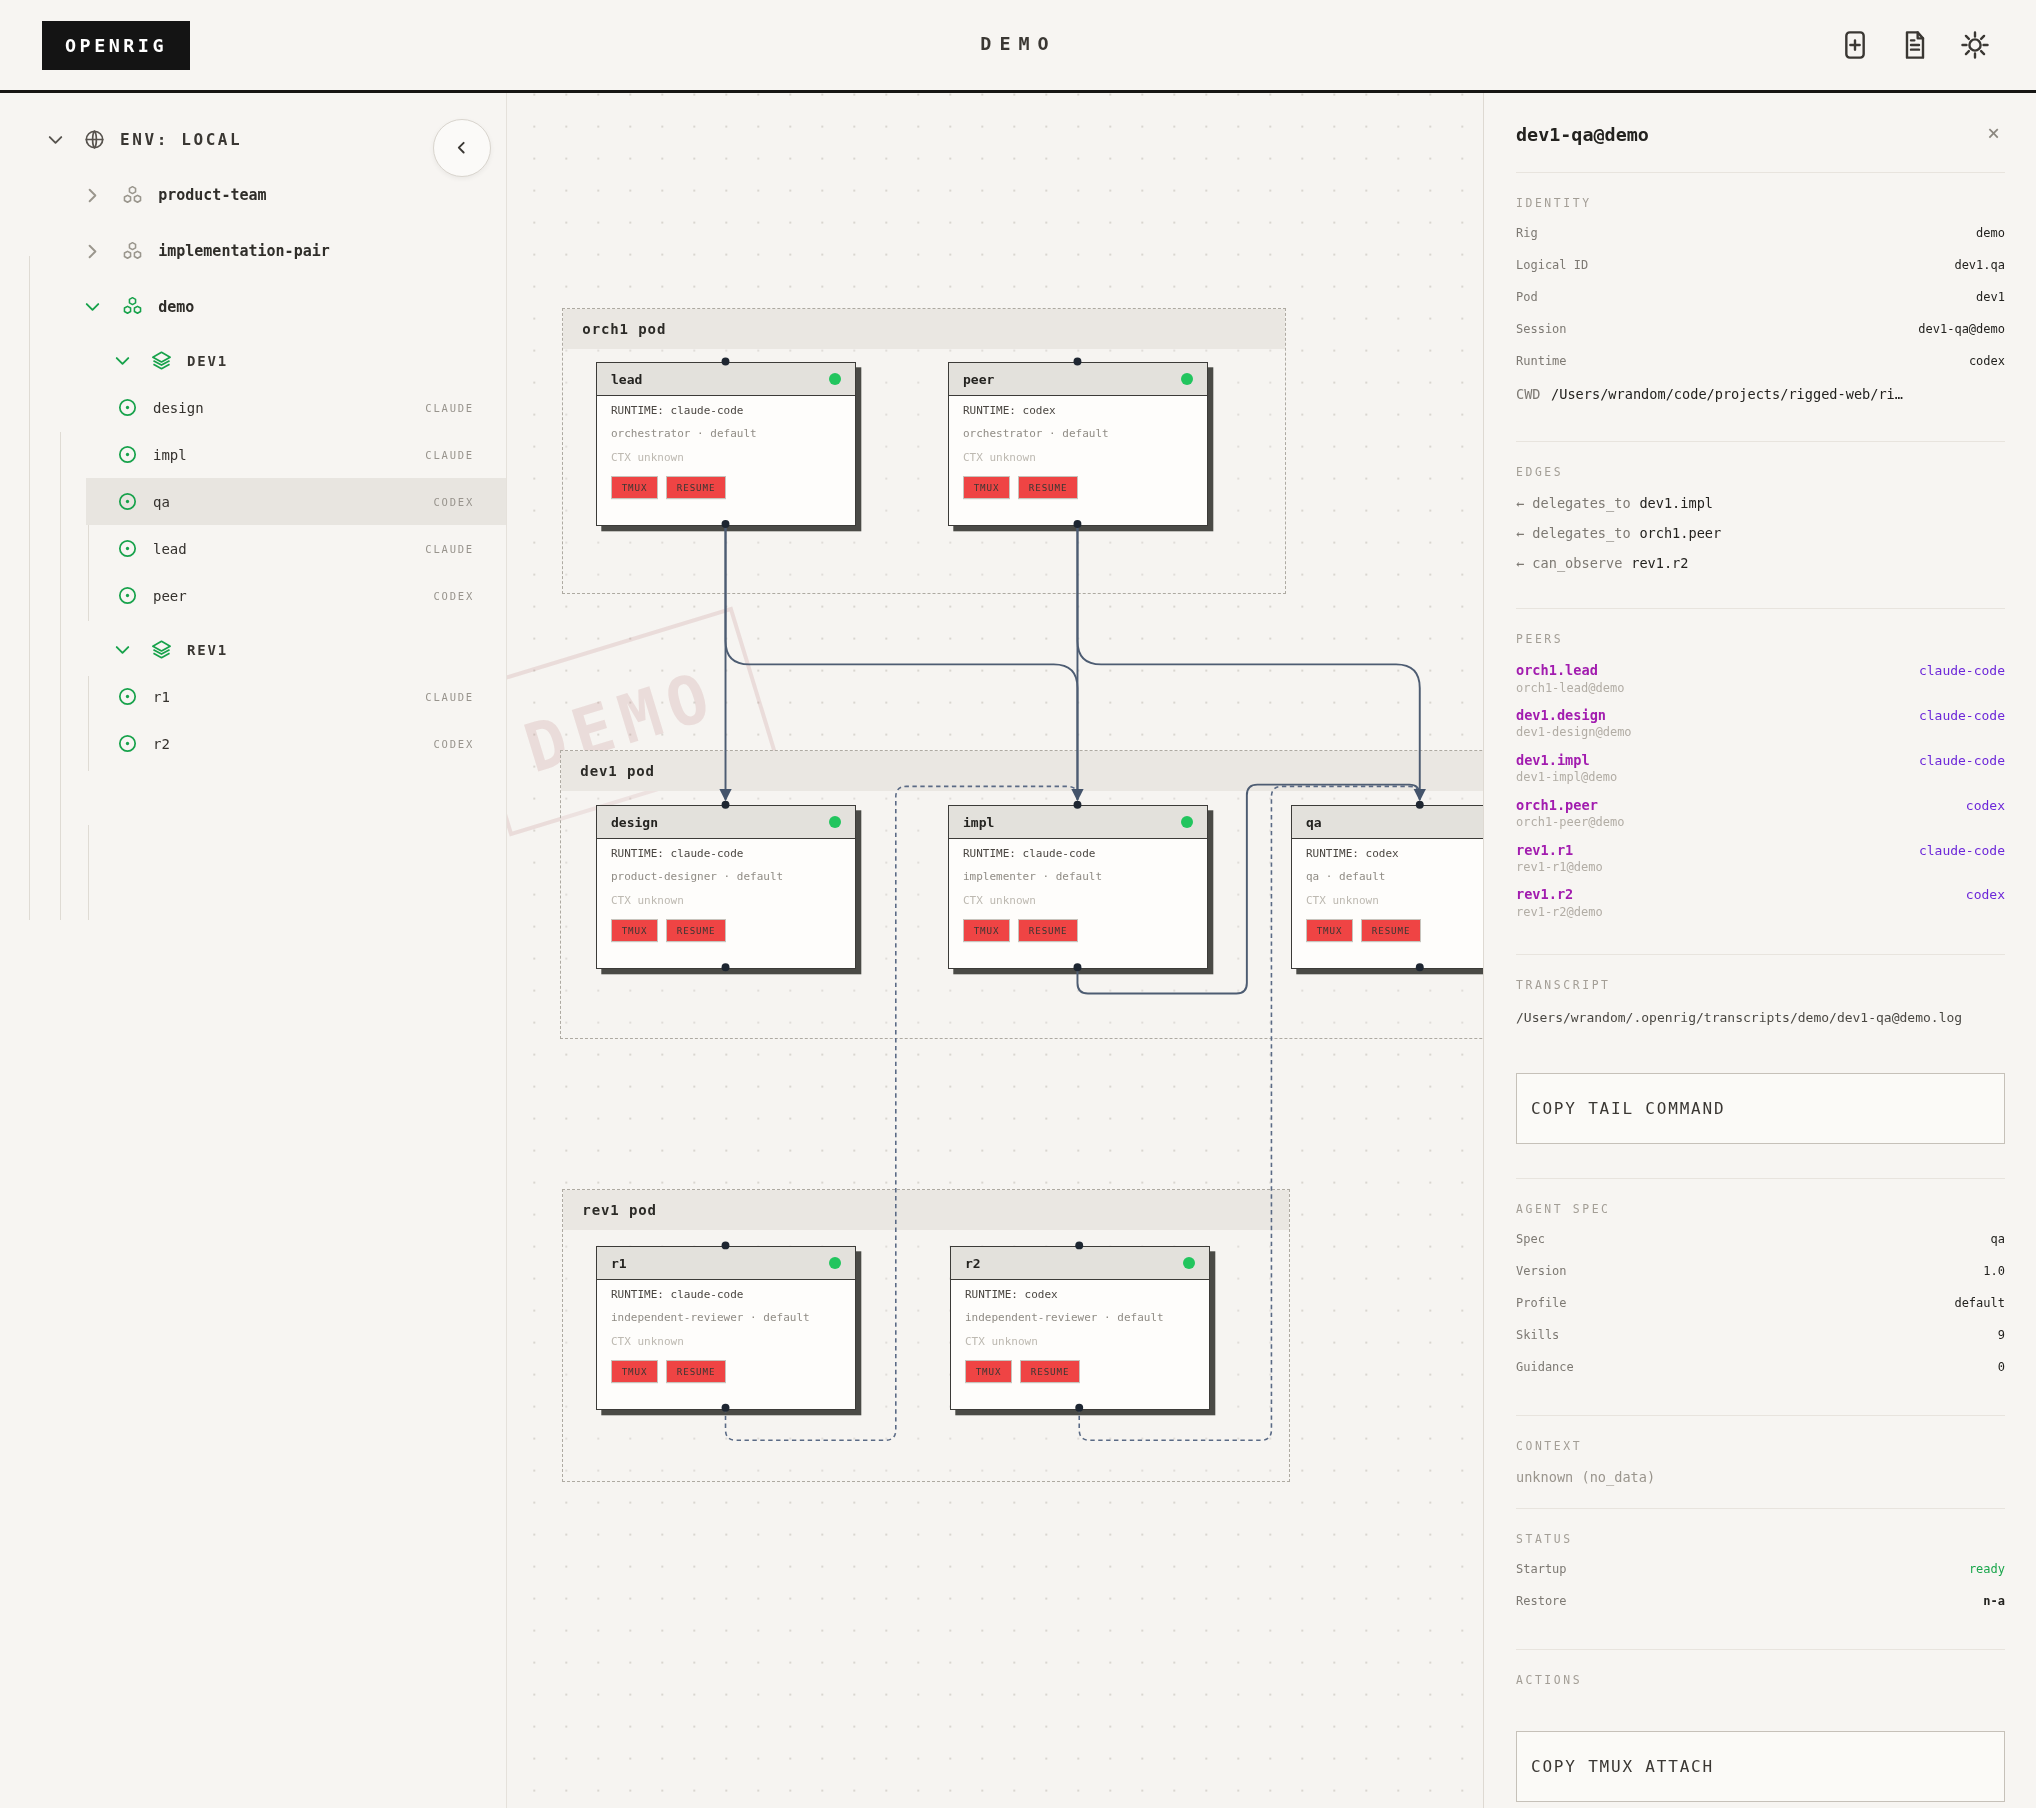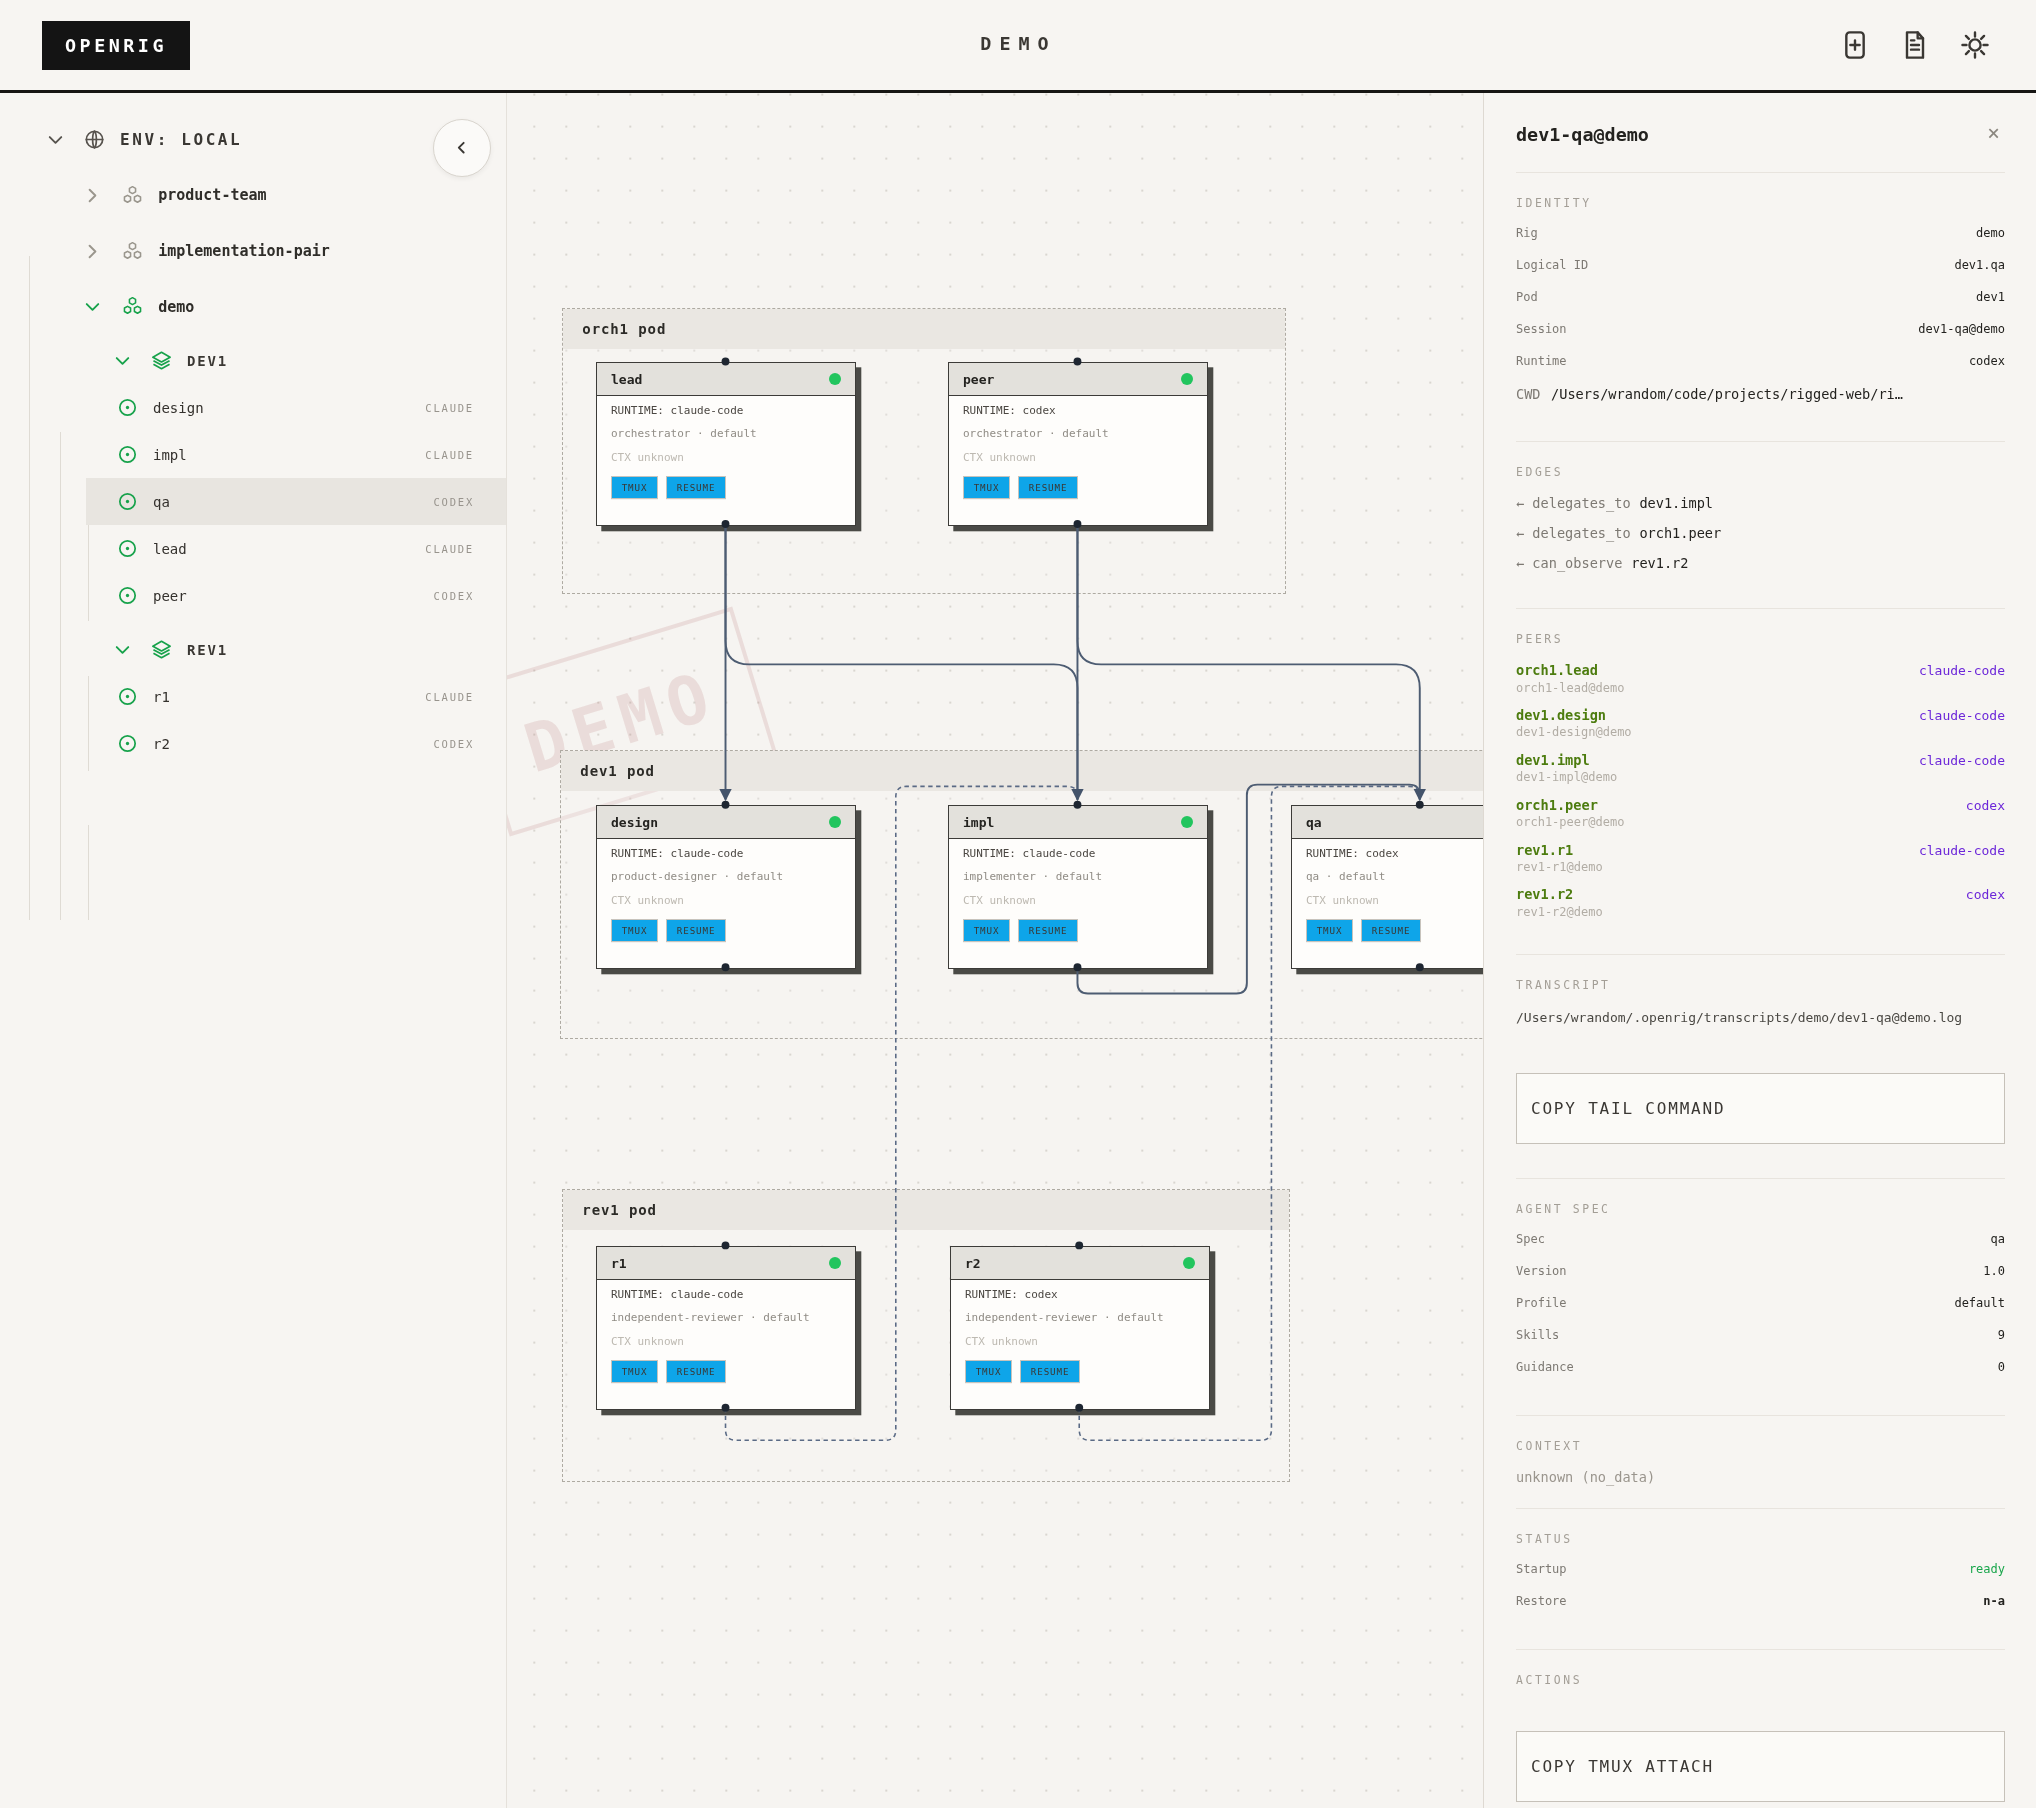--- a/index.html
+++ b/index.html
@@ -49,21 +49,21 @@
   .pod-title{font-size:14px;font-weight:bold;color:#2c2b27;padding-left:19.3px;letter-spacing:0.9px;}
   .node{position:absolute;width:258px;height:162px;background:#fefdfb;border:1.8px solid #3c3b38;box-shadow:5.3px 5.3px 0 rgba(44,43,40,.85);}
   .node-bar{height:32px;background:#e3e1dc;border-bottom:1.8px solid #3c3b38;display:flex;align-items:center;}
   .node-title{font-size:13px;font-weight:bold;color:#242320;padding-left:14px;}
   .statusdot{margin-left:auto;margin-right:14px;width:12.3px;height:12.3px;border-radius:50%;background:#22c55e;}
   .node-body{padding:4px 14px 0 14px;}
   .nb-runtime{font-size:11px;color:#4b4742;margin-top:3.5px;}
   .nb-spec{font-size:11px;color:#908c85;margin-top:10.5px;}
   .nb-ctx{font-size:11px;color:#bdb9b1;margin-top:10.5px;}
   .nb-btns{display:flex;gap:8px;margin-top:12.3px;}
-  .mini-btn{border:0.9px solid #c7c3bc;background:#0ea5e9;box-shadow:0 0.9px 0 rgba(0,0,0,.05);padding:5.3px 9.7px;
+  .mini-btn{border:0.9px solid #c7c3bc;background:#ef4444;box-shadow:0 0.9px 0 rgba(0,0,0,.05);padding:5.3px 9.7px;
      font-size:9.2px;letter-spacing:0.9px;color:#3a3733;font-family:inherit;cursor:pointer;}
   .watermark{position:absolute;left:-24.6px;top:551px;width:272px;height:147px;transform:rotate(-17deg);
      border:4.4px solid rgba(176,102,102,.16);color:rgba(176,102,102,.16);display:flex;align-items:center;justify-content:center;
      font-size:67px;font-weight:bold;letter-spacing:8.8px;}
   #edge-svg{position:absolute;left:0;top:0;pointer-events:none;}
   #edge-svg .edge{fill:none;stroke:#4d5c72;stroke-width:2.2px;}
   #edge-svg .edge.dashed{stroke:#5a6a85;stroke-width:1.8px;stroke-dasharray:5 4;}
   #edge-svg .port{fill:#1e2631;}
   #edge-svg .arrowhead{fill:#44546b;}
 
@@ -82,21 +82,21 @@
   .kv .v.green{color:#1aa64c;}
   .kv .v.bold{font-weight:bold;}
   .kv-cwd{display:flex;align-items:baseline;height:32px;font-size:13.6px;}
   .kv-cwd .k{color:#7d7973;flex:none;}
   .kv-cwd .v{margin-left:10.5px;color:#23221f;white-space:nowrap;overflow:hidden;flex:1;}
   .edge-row{font-size:13.6px;height:30px;display:flex;align-items:baseline;}
   .edge-row .pre{color:#7d7973;}
   .edge-row .tgt{color:#23221f;margin-left:8.8px;}
   .peer-row{margin-bottom:12.3px;cursor:pointer;}
   .peer-line{display:flex;align-items:baseline;}
-  .peer-id{font-size:13.6px;font-weight:bold;color:#4d7c0f;text-align:center;}
+  .peer-id{font-size:13.6px;font-weight:bold;color:#a21caf;text-align:center;}
   .peer-rt{margin-left:auto;font-size:13px;color:#6d28d9;}
   .peer-session{font-size:12px;color:#b2ada5;margin-top:2.6px;}
   .trans-path{font-size:13px;color:#4a4843;line-height:1.6;word-break:break-all;margin-bottom:12.3px;}
   .panel-btn{display:block;width:100%;box-sizing:border-box;border:0.9px solid #c6c1b9;background:#fbfaf7;text-align:left;
      padding:25px 14px;font-family:inherit;font-size:16px;letter-spacing:1.8px;color:#3a3733;cursor:pointer;margin-bottom:10.5px;margin-top:44px;}
   .ctx-val{font-size:13.6px;color:#9a958d;}
 </style>
 </head>
 <body>
 

